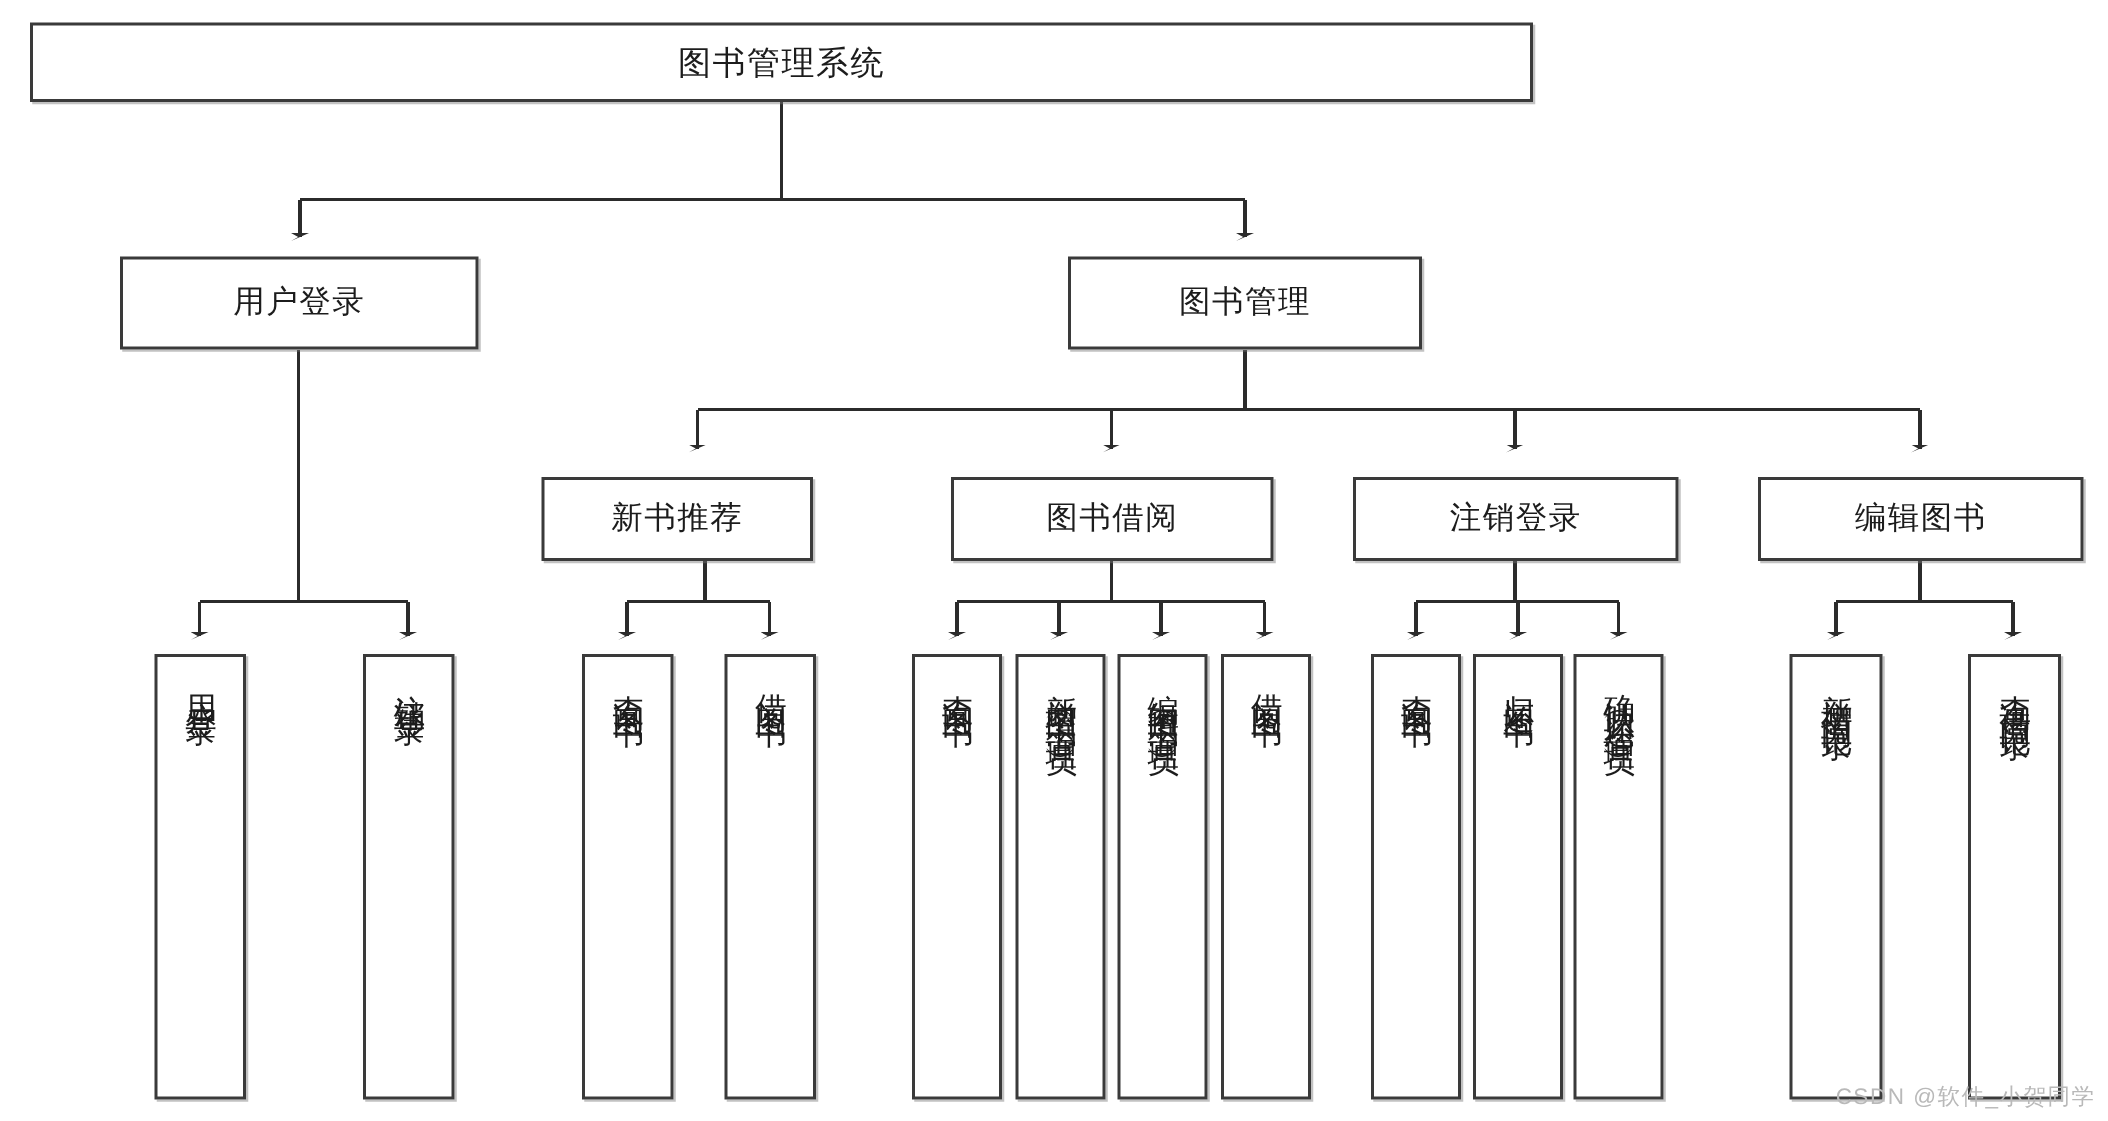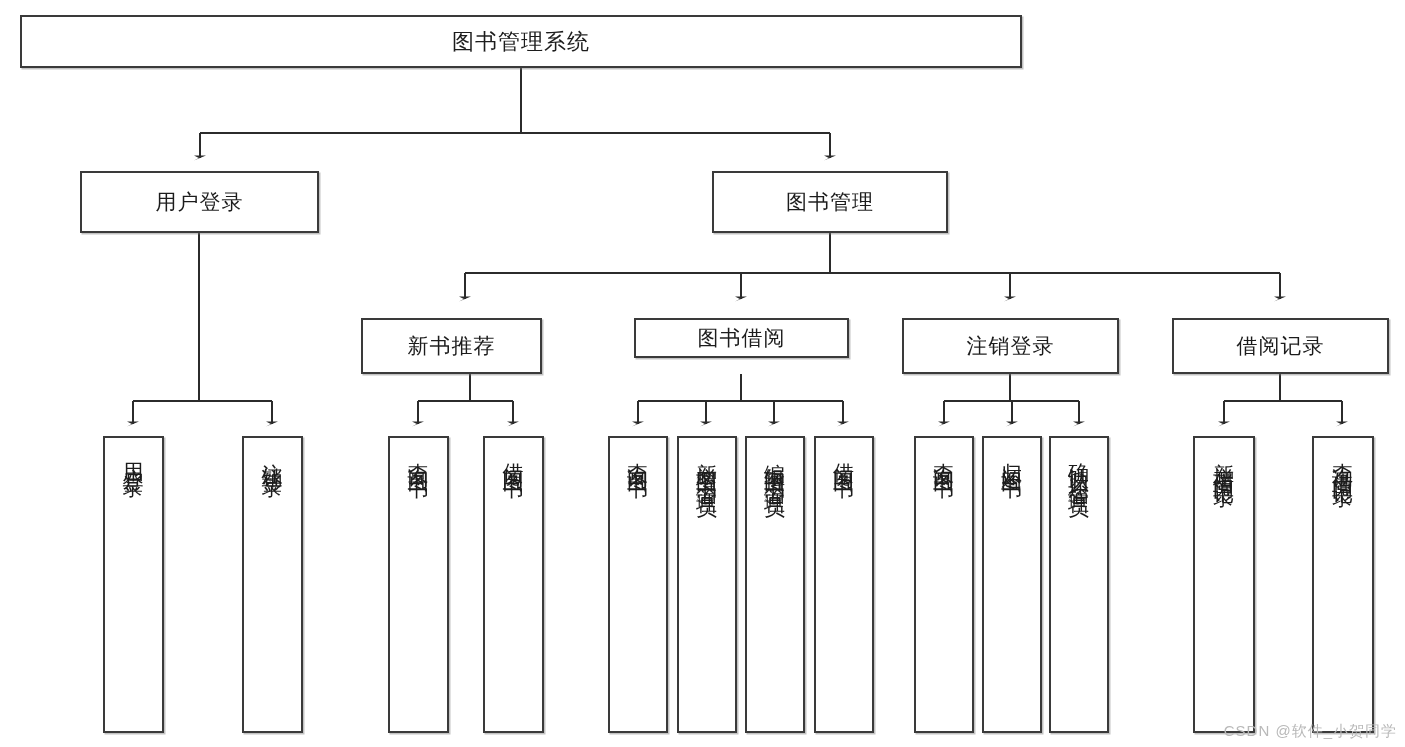--- a/index.html
+++ b/index.html
@@ -133,30 +133,30 @@
   </div>
 
   <div class="node h" style="left:712px;top:171px;width:236px;height:62px;text-align:center;">
     <span class="label">图书管理</span>
   </div>
 
   <div class="node h" style="left:361px;top:318px;width:181px;height:56px;">
     <span class="label">新书推荐</span>
   </div>
 
-  <div class="node h" style="left:634px;top:318px;width:215px;height:40px;">
+  <div class="node h" style="left:634px;top:318px;width:215px;height:56px;">
     <span class="label">图书借阅</span>
   </div>
 
   <div class="node h" style="left:902px;top:318px;width:217px;height:56px;">
     <span class="label">注销登录</span>
   </div>
 
   <div class="node h" style="left:1172px;top:318px;width:217px;height:56px;">
-    <span class="label">借阅记录</span>
+    <span class="label">编辑图书</span>
   </div>
 
   <div class="node v" style="left:103px;top:436px;width:61px;height:297px;">
     <span class="label">用户登录</span>
   </div>
 
   <div class="node v" style="left:242px;top:436px;width:61px;height:297px;">
     <span class="label">注销登录</span>
   </div>
 

